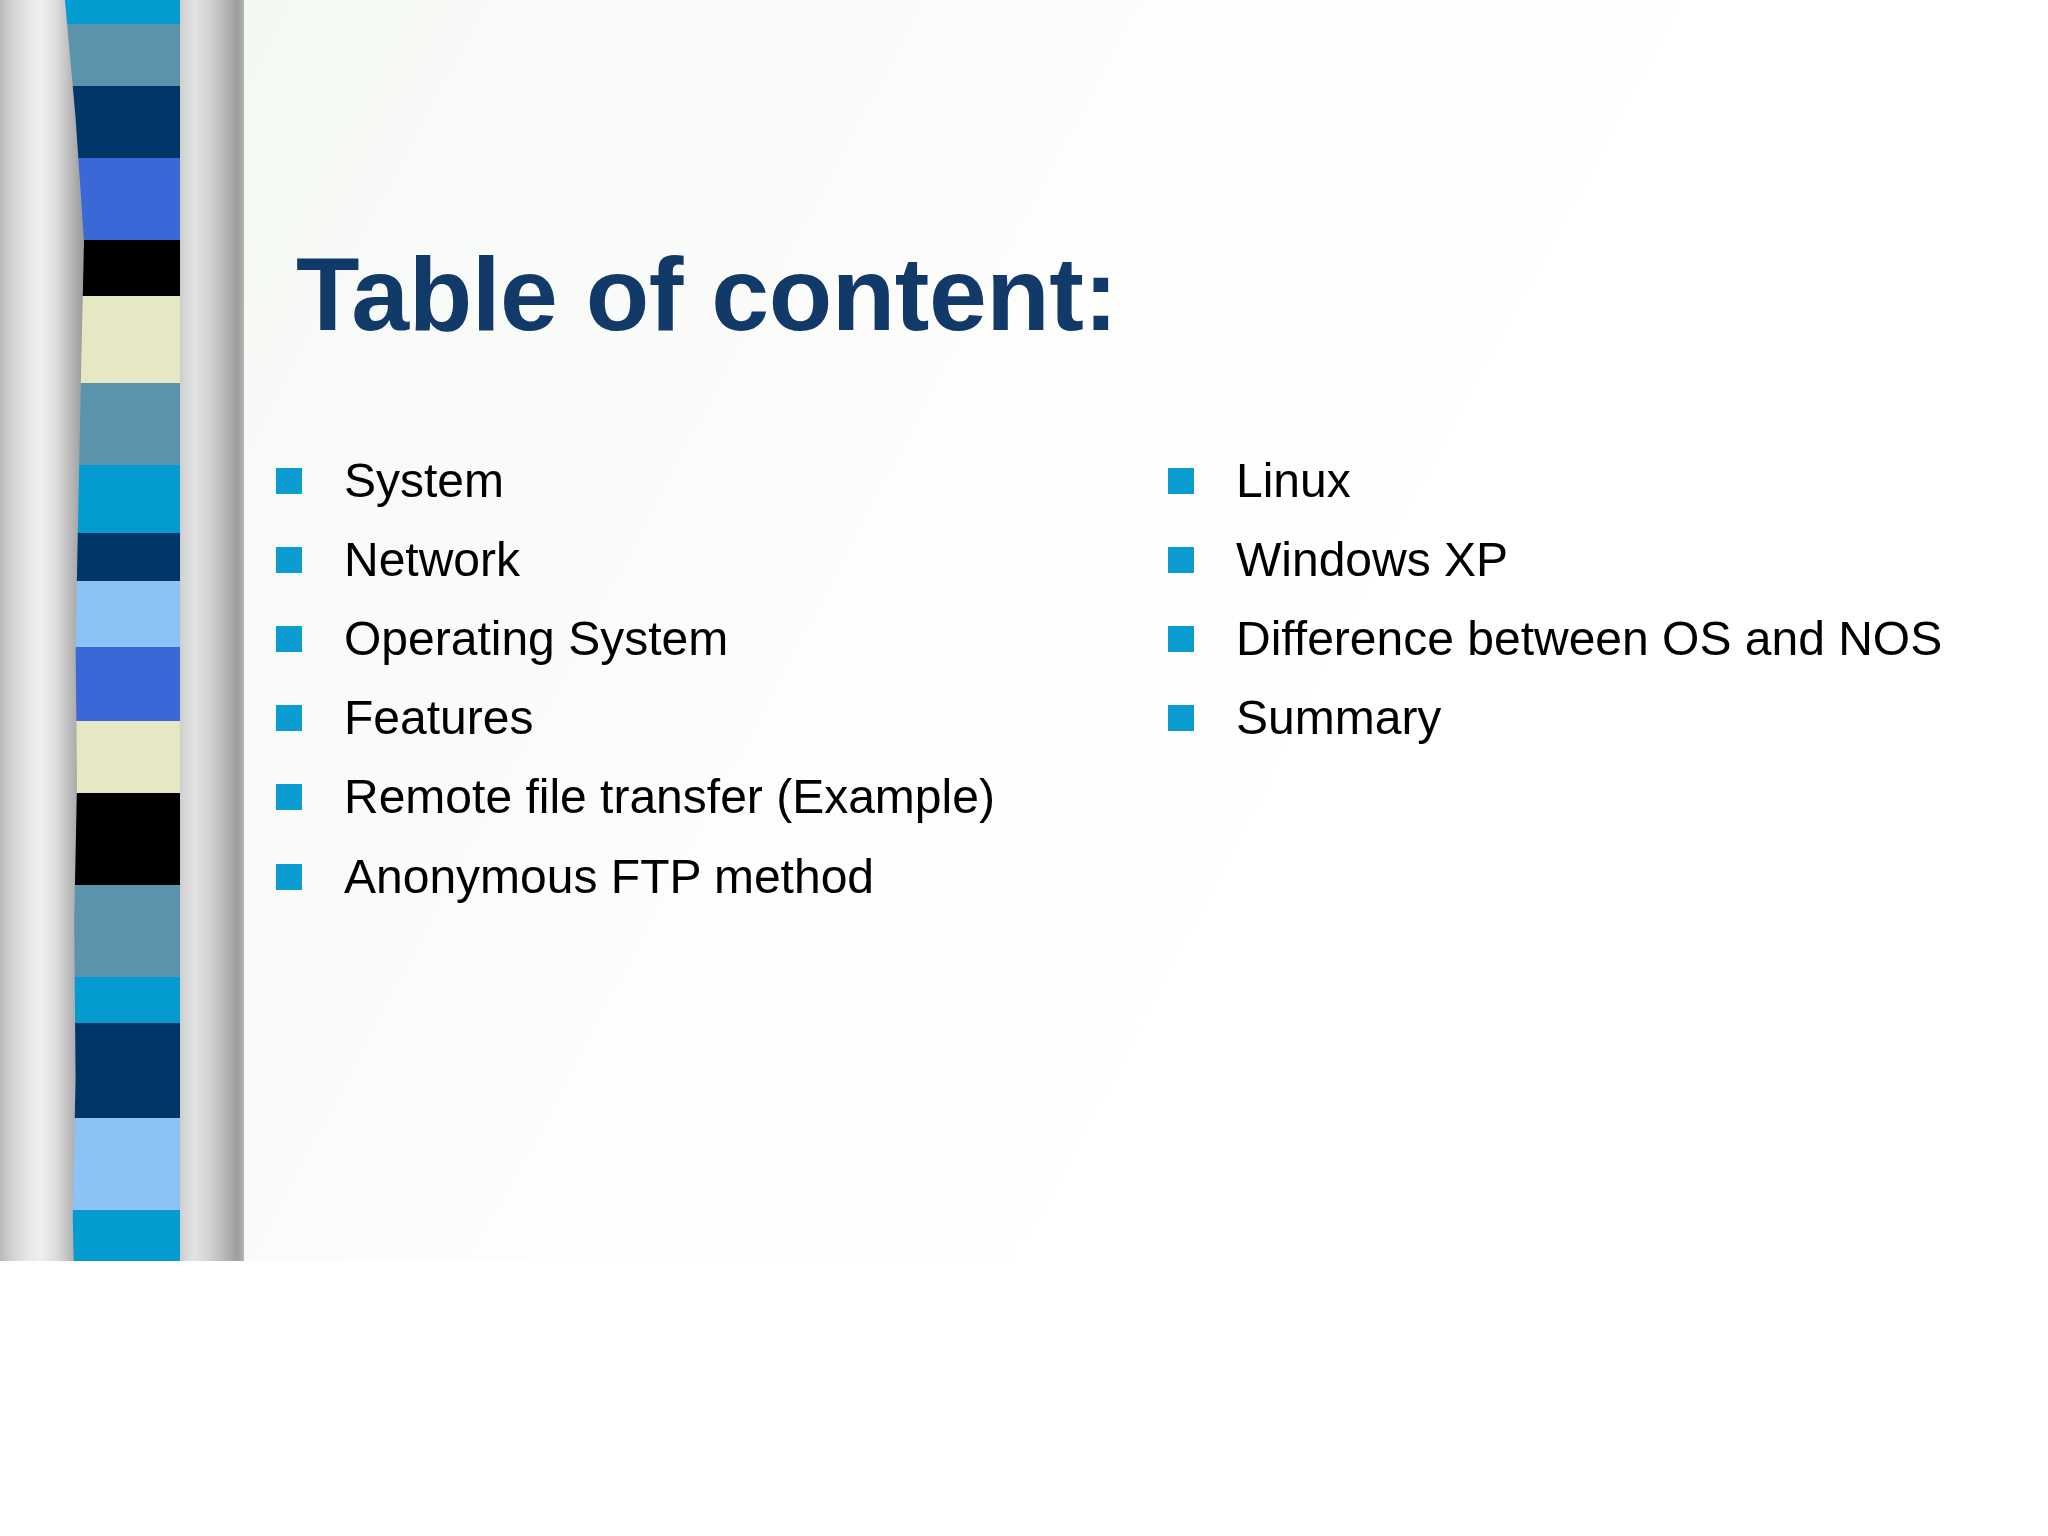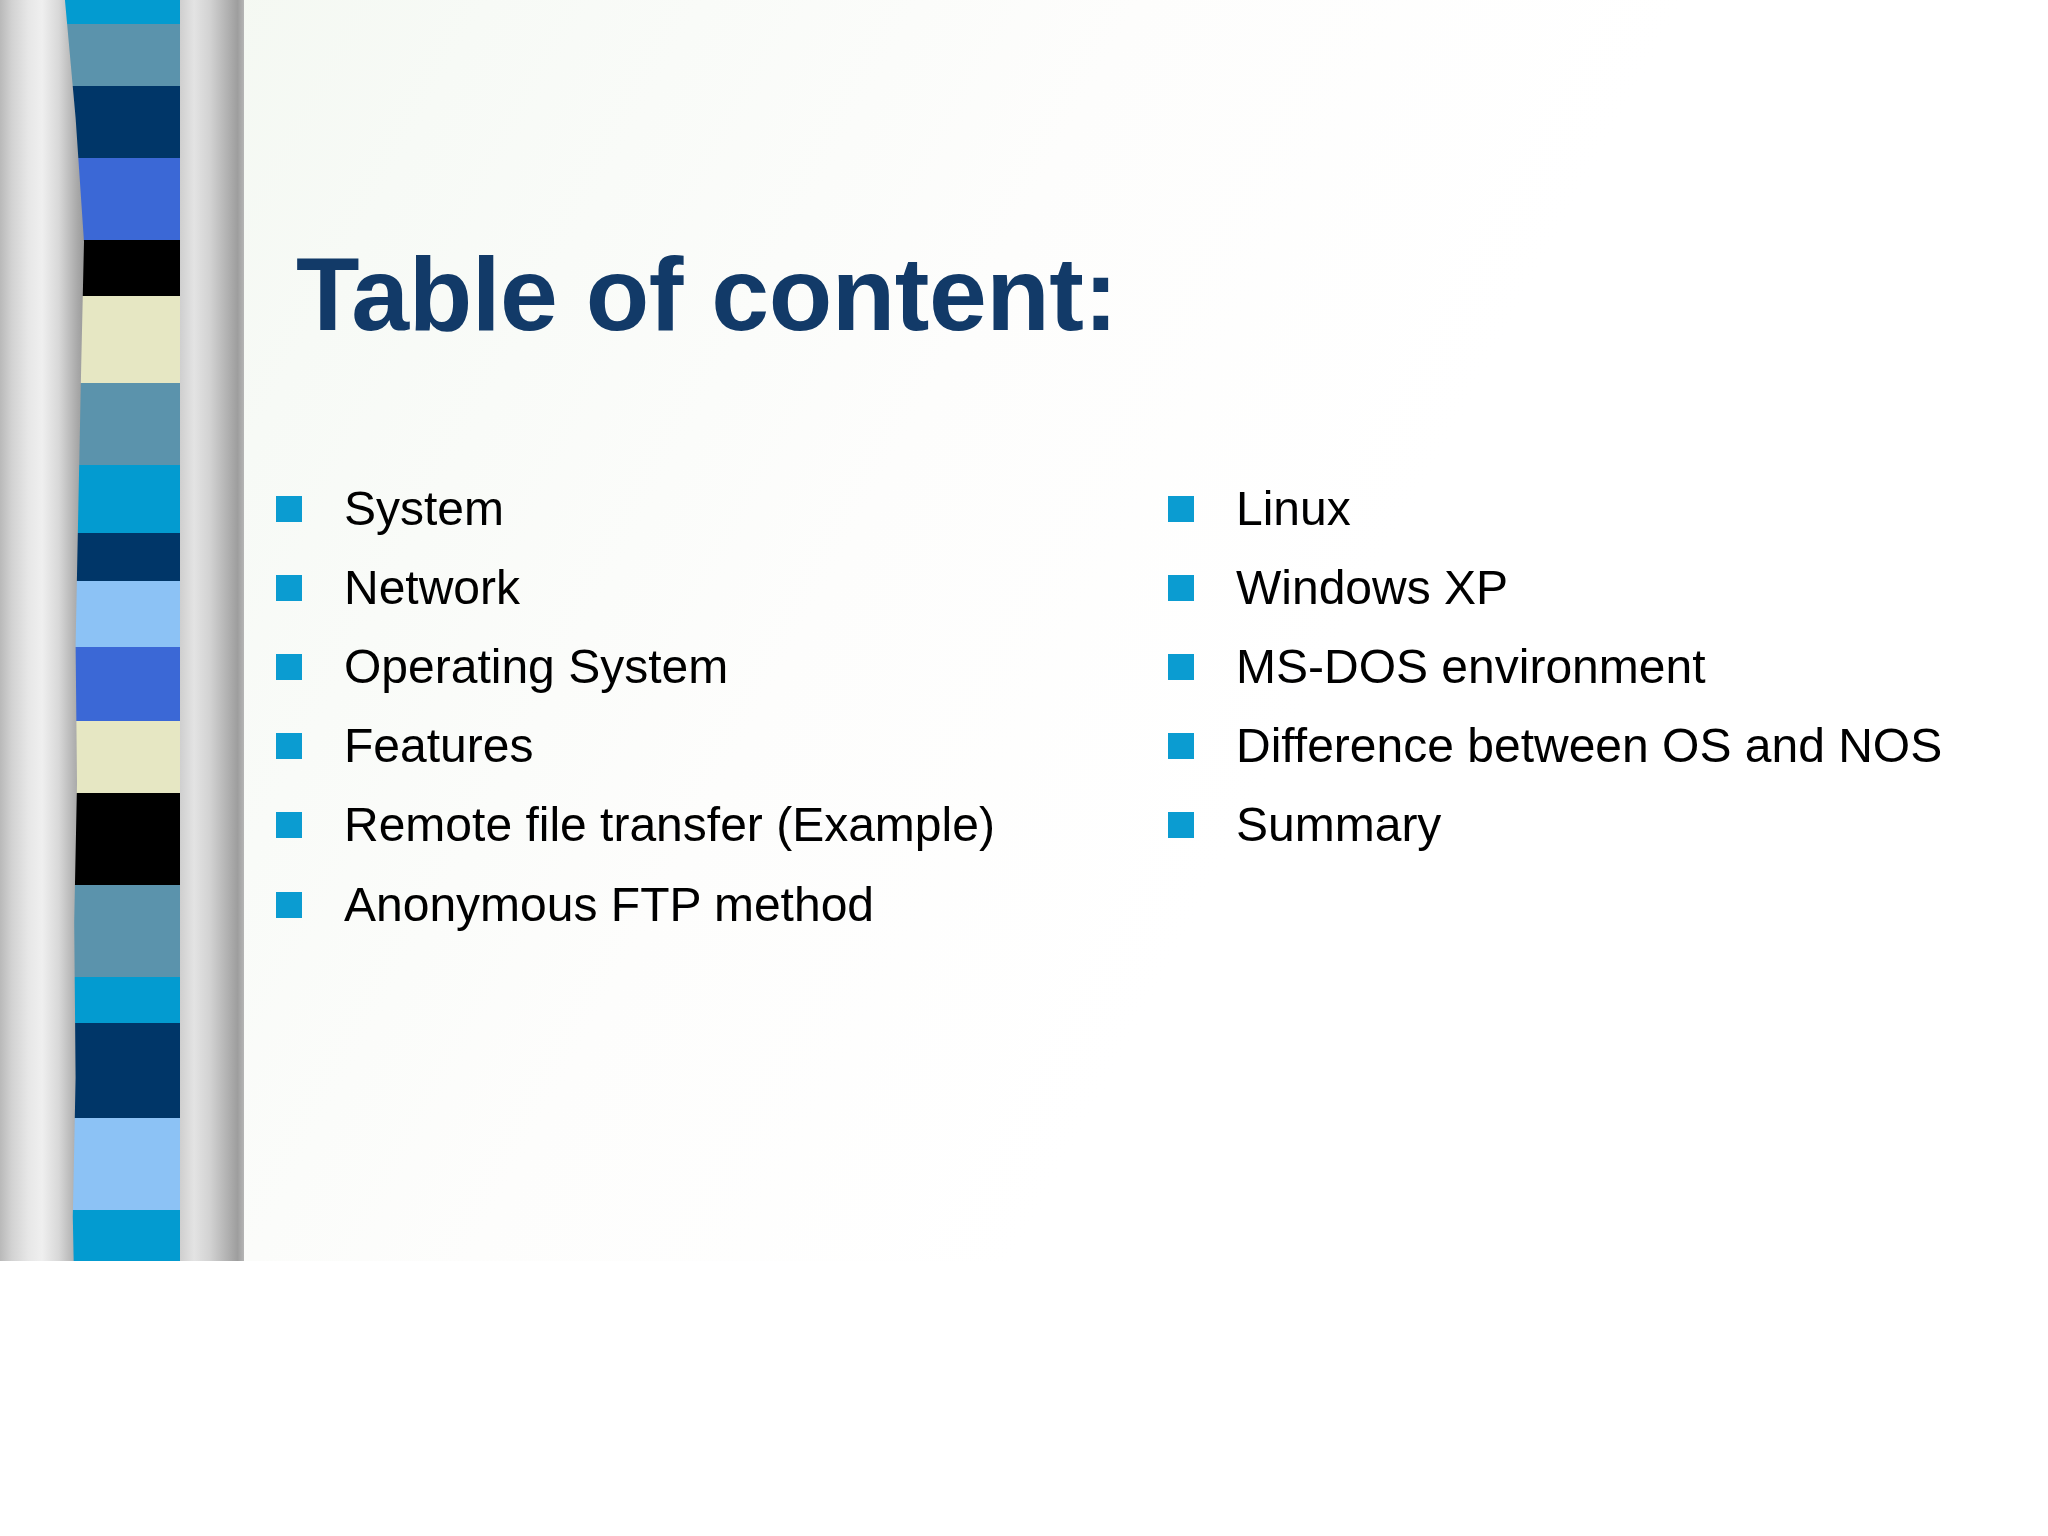--- a/index.html
+++ b/index.html
@@ -97,21 +97,21 @@
   
   #body-columns {
     position: absolute;
     left: 276px;
     top: 452px;
     width: 1730px;
     display: flex;
     gap: 62px;
     align-items: flex-start;
   }
-  .bullet-col { flex: 0 0 auto; margin-top: 28px; }
+  .bullet-col { flex: 0 0 auto; }
   .bullet-col.left  { width: 830px; }
   .bullet-col.right { width: 830px; }
 
   .bullet-item {
     display: flex;
     align-items: flex-start;
     margin-bottom: 22px;
   }
   .bullet-marker {
     flex: 0 0 auto;
@@ -195,24 +195,20 @@
         <div class="bullet-item">
           <span class="bullet-marker" style="background: rgb(11, 156, 209);"></span>
           <span class="bullet-text">Linux</span>
         </div>
         <div class="bullet-item">
           <span class="bullet-marker" style="background: rgb(11, 156, 209);"></span>
           <span class="bullet-text">Windows XP</span>
         </div>
         <div class="bullet-item">
           <span class="bullet-marker" style="background: rgb(11, 156, 209);"></span>
-          <span class="bullet-text">MS-DOS environment</span>
-        </div>
-        <div class="bullet-item">
-          <span class="bullet-marker" style="background: rgb(11, 156, 209);"></span>
           <span class="bullet-text">Difference between OS and NOS</span>
         </div>
         <div class="bullet-item">
           <span class="bullet-marker" style="background: rgb(11, 156, 209);"></span>
           <span class="bullet-text">Summary</span>
         </div>
       </div>
   </div>
 
 </div>

